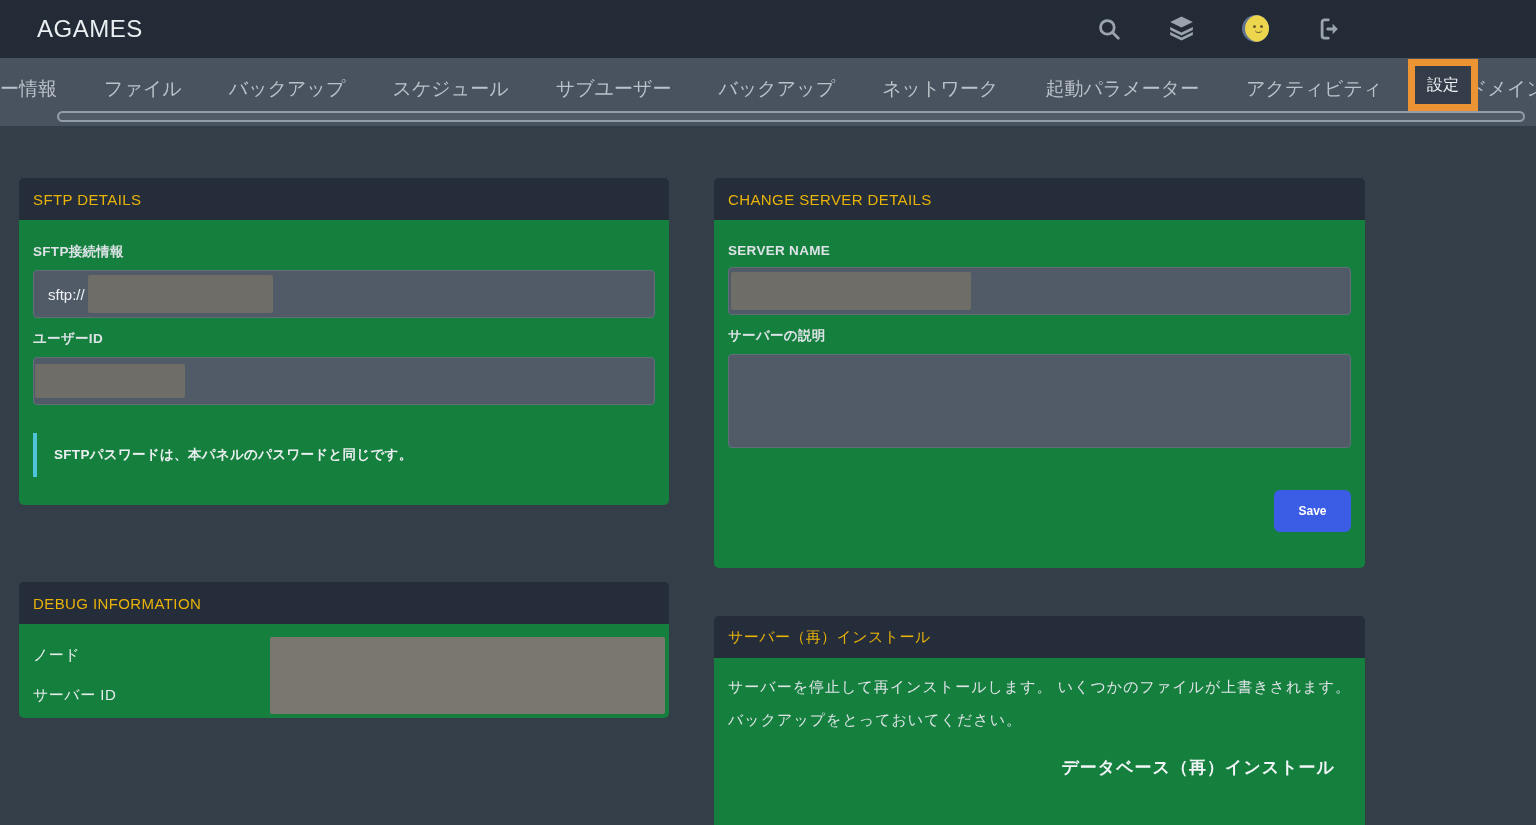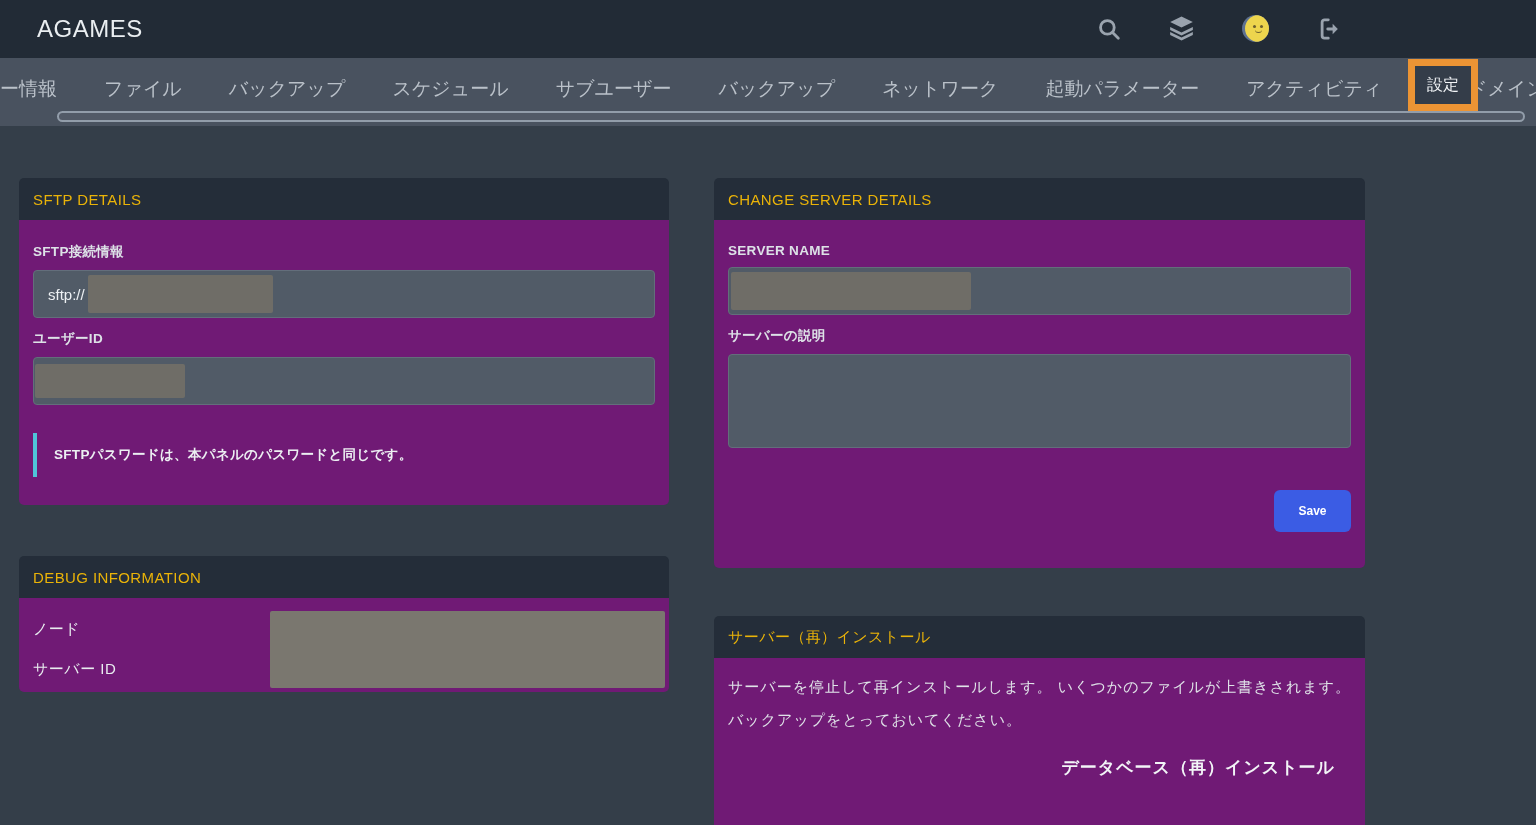--- a/index.html
+++ b/index.html
@@ -64,28 +64,28 @@
     position:absolute; left:1408px; top:1px; width:70px; height:52px;
     border:7px solid #ec9434; background:#343d49; z-index:3;
     display:flex; align-items:center; justify-content:center;
   }
   .settings-highlight .nav-tab{ color:#f2f5f7; }
   
   .content{ display:flex; gap:45px; margin:52px 0 0 19px; }
   .col-left{ width:650px; }
   .col-right{ width:651px; }
   .panel{ border-radius:5px; overflow:hidden; }
-  .panel + .panel{ margin-top:51px; }
+  .panel + .panel{ margin-top:77px; }
   .col-right .panel + .panel{ margin-top:48px; }
   .panel-head{
     height:42px; background:#242d39; color:#eab308;
     display:flex; align-items:center; padding:0 14px;
     font-size:15px; letter-spacing:.4px;
   }
-  .panel-body{ background:#701a75; padding:0 14px; }
+  .panel-body{ background:#15803d; padding:0 14px; }
   .sftp-body{ height:285px; padding-top:11px; }
   .csd-body{ height:348px; padding-top:11px; }
   .field-label{
     display:block; font-size:13.5px; font-weight:600;
     color:#dde2e7; margin:12px 0 9px; letter-spacing:.3px;
   }
   .input-box{
     height:48px; background:#515b67; border:1px solid #636e7b;
     border-radius:4px; display:flex; align-items:center;
     padding:0 14px; font-size:15px; color:#eef1f4; cursor:text;

